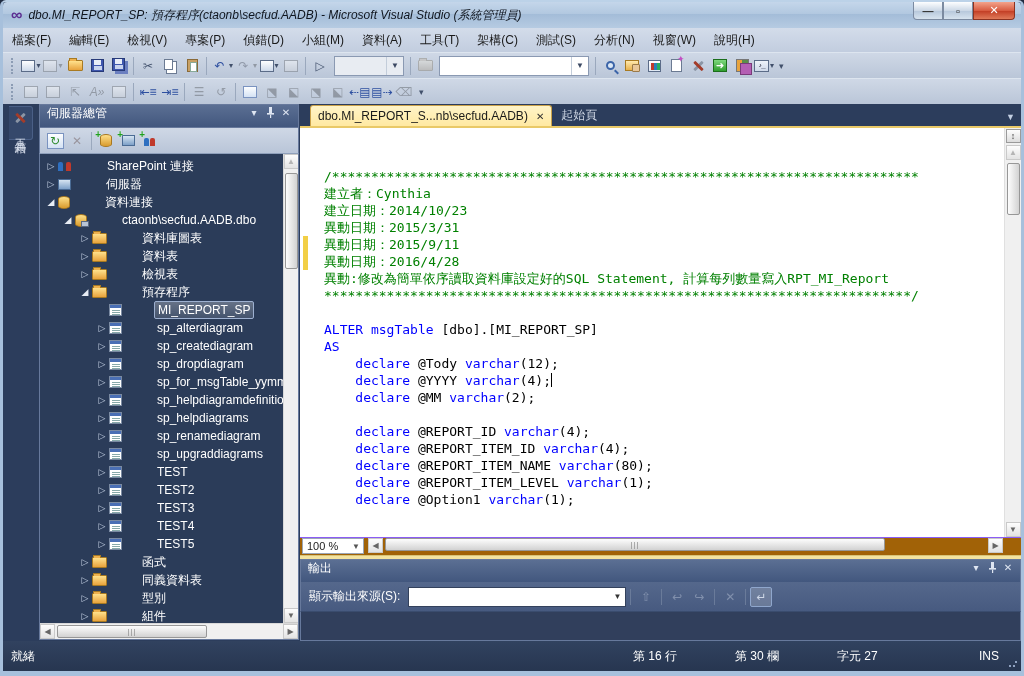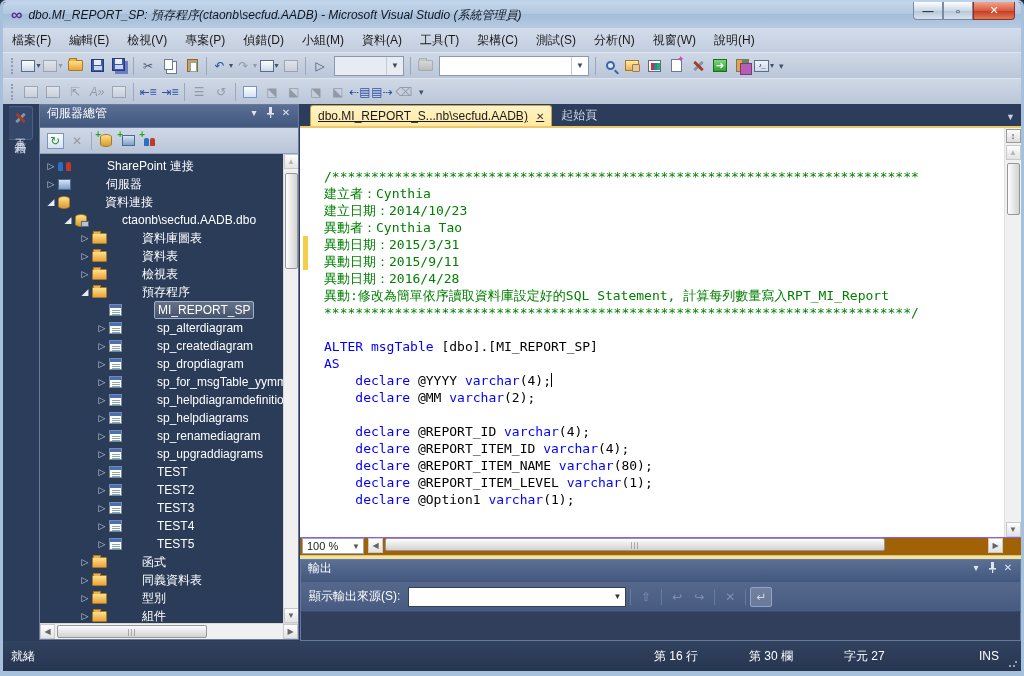--- a/index.html
+++ b/index.html
@@ -123,21 +123,21 @@
     background:linear-gradient(#fdfdfd,#e3e3e3); border:1px solid #c9c9c9; }
   .sb-arrow.dim { color:#b5b5b5; }
   .sb-thumbv { width:13px; background:linear-gradient(90deg,#fdfdfd,#d2d2d2); border:1px solid #979797; border-radius:2px; }
   .sb-thumbh { height:13px; background:linear-gradient(#fdfdfd,#d2d2d2); border:1px solid #979797; border-radius:2px; display:flex; align-items:center; justify-content:center; color:#8a8a8a; font-size:8px; letter-spacing:1px; }
 
   
   .rightcol { flex:1; display:flex; flex-direction:column; overflow:hidden; }
   .tabbar { height:24px; flex:0 0 24px; display:flex; align-items:flex-end; background:#2c3d5c; padding-left:10px; position:relative;
     border-bottom:2px solid #e9c968; }
   .tab { height:21px; display:flex; align-items:center; padding:0 7px; margin-right:2px; border-radius:3px 3px 0 0; }
-  .tab.active { background:linear-gradient(#fff4c8,#ffe9a2); color:#1a1a1a; border:1px solid #caa24a; border-bottom:none;text-decoration:underline; }
+  .tab.active { background:linear-gradient(#fff4c8,#ffe9a2); color:#1a1a1a; border:1px solid #caa24a; border-bottom:none; }
   .tab.inactive { color:#ccd4e2; background:transparent; }
   .tab .closex { margin-left:8px; font-size:10px; color:#333; }
   .tab-dd { position:absolute; right:6px; bottom:4px; color:#c3cfe2; font-size:9px; }
   .editor-body { flex:1; display:flex; overflow:hidden; background:#fff; }
   .code { flex:1; position:relative; overflow:hidden; padding:6px 0 0 24px;
     font-family:"DejaVu Sans Mono","Liberation Mono",monospace; font-size:13px; color:#000; }
   .cl { height:17px; line-height:17px; white-space:pre; }
   .tok-c { color:#008000; } .tok-k { color:#0000ff; } .tok-p { color:#000000; }
   .caret { display:inline-block; width:1px; height:14px; background:#000; vertical-align:-2px; }
   .changebar { position:absolute; left:3px; width:5px; background:#f2cf46; }
@@ -154,21 +154,21 @@
   .out-toolbar { height:30px; flex:0 0 30px; display:flex; align-items:center; padding-left:8px; color:#fff;
     background:linear-gradient(#55688c,#475a80); border:1px solid #67799c; border-top:none; border-bottom:1px solid #3a4c6e; }
   .out-combo { width:218px; height:20px; background:#fff; border:1px solid #33415c; margin-left:8px; display:flex; align-items:center; justify-content:flex-end; }
   .out-content { flex:1; background:#313f5c; border:1px solid #67799c; border-top:none; }
   .obtn { width:22px; height:20px; display:flex; align-items:center; justify-content:center; color:#cdd6e6; font-size:12px; }
   .obtn.grayed { opacity:.4; }
   .obtn.selected { border:1px solid #8fa6cc; background:rgba(255,255,255,.18); border-radius:2px; }
   .osep { width:1px; height:16px; background:#6a7b9a; margin:0 4px; }
 
   
-  .statusbar { height:30px; flex:0 0 30px; background:linear-gradient(#31425f,#273650); color:#fff; display:flex; align-items:center; padding:0 8px; position:relative; }
+  .statusbar { height:30px; flex:0 0 30px; background:linear-gradient(#31425f,#273650); color:#fff; display:flex; align-items:center; padding:0 8px; position:relative;gap:7px; }
   .st-left { flex:1; }
   .st-item { width:95px; }
   .st-ins { width:60px; text-align:right; margin-right:14px; }
   .gripdots { position:absolute; right:3px; bottom:3px; width:10px; height:10px;
     background:radial-gradient(circle at 2px 8px,#8fa2c0 1px,transparent 1.5px),radial-gradient(circle at 6px 8px,#8fa2c0 1px,transparent 1.5px),radial-gradient(circle at 8px 4px,#8fa2c0 1px,transparent 1.5px); }
 </style>
 </head>
 <body>
 
 <div class="window">
@@ -551,29 +551,29 @@
       </div>
 
       <div class="editor-body">
         <div class="code" id="code">
           <div class="changebar" style="top:108px;height:34px"></div>
         <div class="cl"></div>
             <div class="cl"></div>
             <div class="cl"><span class="tok-c">/***************************************************************************</span></div>
             <div class="cl"><span class="tok-c">建立者：Cynthia</span></div>
             <div class="cl"><span class="tok-c">建立日期：2014/10/23</span></div>
-            <div class="cl"><span class="tok-c">異動者：Cynthia Tao</span></div>
             <div class="cl"><span class="tok-c">異動日期：2015/3/31</span></div>
             <div class="cl"><span class="tok-c">異動日期：2015/9/11</span></div>
             <div class="cl"><span class="tok-c">異動日期：2016/4/28</span></div>
             <div class="cl"><span class="tok-c">異動:修改為簡單依序讀取資料庫設定好的SQL Statement, 計算每列數量寫入RPT_MI_Report</span></div>
             <div class="cl"><span class="tok-c">***************************************************************************/</span></div>
             <div class="cl"></div>
             <div class="cl"><span class="tok-k">ALTER msgTable </span><span class="tok-p">[dbo].[MI_REPORT_SP]</span></div>
             <div class="cl"><span class="tok-k">AS</span></div>
+            <div class="cl"><span class="tok-p">    </span><span class="tok-k">declare</span><span class="tok-p"> @Tody </span><span class="tok-k">varchar</span><span class="tok-p">(12);</span></div>
             <div class="cl"><span class="tok-p">    </span><span class="tok-k">declare</span><span class="tok-p"> @YYYY </span><span class="tok-k">varchar</span><span class="tok-p">(4);</span><span class="caret"></span></div>
             <div class="cl"><span class="tok-p">    </span><span class="tok-k">declare</span><span class="tok-p"> @MM </span><span class="tok-k">varchar</span><span class="tok-p">(2);</span></div>
             <div class="cl"></div>
             <div class="cl"><span class="tok-p">    </span><span class="tok-k">declare</span><span class="tok-p"> @REPORT_ID </span><span class="tok-k">varchar</span><span class="tok-p">(4);</span></div>
             <div class="cl"><span class="tok-p">    </span><span class="tok-k">declare</span><span class="tok-p"> @REPORT_ITEM_ID </span><span class="tok-k">varchar</span><span class="tok-p">(4);</span></div>
             <div class="cl"><span class="tok-p">    </span><span class="tok-k">declare</span><span class="tok-p"> @REPORT_ITEM_NAME </span><span class="tok-k">varchar</span><span class="tok-p">(80);</span></div>
             <div class="cl"><span class="tok-p">    </span><span class="tok-k">declare</span><span class="tok-p"> @REPORT_ITEM_LEVEL </span><span class="tok-k">varchar</span><span class="tok-p">(1);</span></div>
             <div class="cl"><span class="tok-p">    </span><span class="tok-k">declare</span><span class="tok-p"> @Option1 </span><span class="tok-k">varchar</span><span class="tok-p">(1);</span></div>
           </div>
         <div class="ed-vsb">

